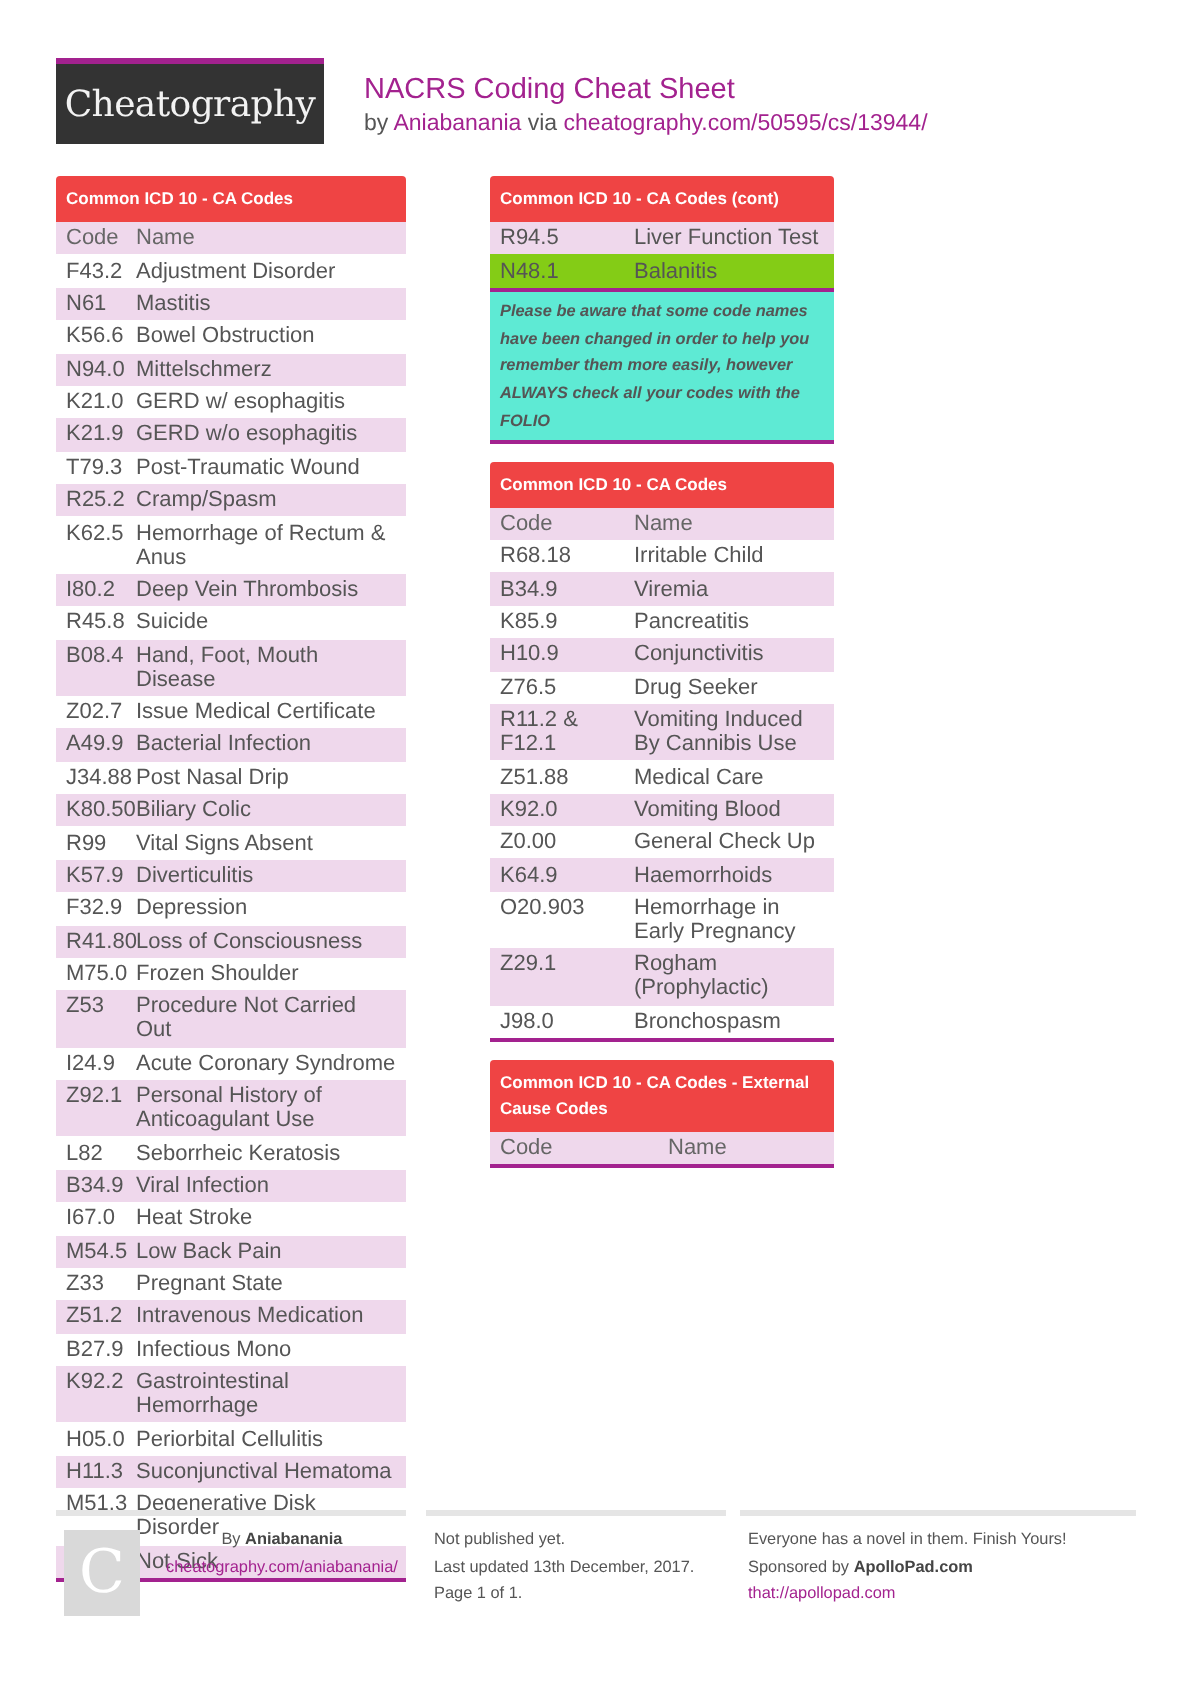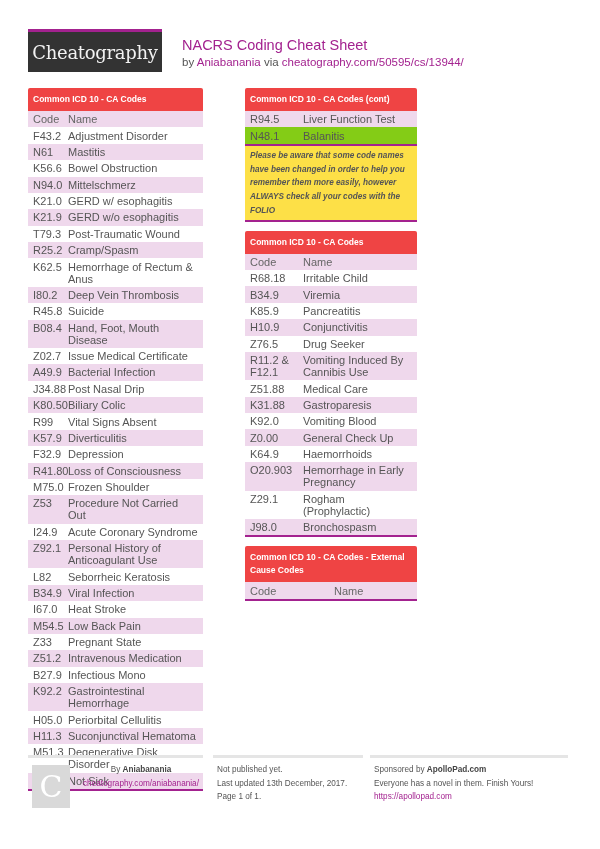--- a/index.html
+++ b/index.html
@@ -24,25 +24,25 @@
   .box { border-bottom: 2px solid #a3228f; margin-bottom: 9px; }
   .box-head {
     background: #ef4444; color: #fff; font-weight: bold; font-size: 8.5px;
     padding: 5px 5px; line-height: 13px; border-radius: 2px 2px 0 0;
   }
   .row { display: flex; font-size: 11px; color: #555; line-height: 12px; padding: 2.2px 5px; }
   .row:nth-child(odd) { background: #efd8ec; }
   .row:nth-child(even) { background: #ffffff; }
   .row.head { color: #666; }
   .c1 { width: 35px; flex: none; }
-  .col2 .c1 { width: 53px; }
+  .col2 .c1 { width: 67px; }
   .col2 .box.ext .c1 { width: 84px; }
   .c2 { flex: 1; }
   .note {
-    background: #fde047; font-style: italic; font-weight: bold; color: #555;
+    background: #5eead4; font-style: italic; font-weight: bold; color: #555;
     font-size: 8.2px; line-height: 13.8px; padding: 3px 5px 2px 5px;
     border-top: 2px solid #a3228f;
   }
 
   .footer { position: absolute; top: 755px; left: 28px; width: 540px; height: 60px; }
   .fcol { position: absolute; top: 0; border-top: 3px solid #e5e5e5; height: 55px; font-size: 8.2px; color: #555; line-height: 13.5px; }
   .f1 { left: 0; width: 175px; }
   .f2 { left: 185px; width: 150px; }
   .f3 { left: 342px; width: 198px; }
   .avatar {
@@ -269,24 +269,20 @@
         </div>
         <div class="row">
           <span class="c1">R11.2 &amp; F12.1</span>
           <span class="c2">Vomiting Induced By Cannibis Use</span>
         </div>
         <div class="row">
           <span class="c1">Z51.88</span>
           <span class="c2">Medical Care</span>
         </div>
         <div class="row">
-          <span class="c1">K31.88</span>
-          <span class="c2">Gastroparesis</span>
-        </div>
-        <div class="row">
           <span class="c1">K92.0</span>
           <span class="c2">Vomiting Blood</span>
         </div>
         <div class="row">
           <span class="c1">Z0.00</span>
           <span class="c2">General Check Up</span>
         </div>
         <div class="row">
           <span class="c1">K64.9</span>
           <span class="c2">Haemorrhoids</span>
@@ -326,18 +322,18 @@
   </div>
   <div class="fcol f2">
     <div class="txt">
       <div>Not published yet.</div>
       <div>Last updated 13th December, 2017.</div>
       <div>Page 1 of 1.</div>
     </div>
   </div>
   <div class="fcol f3">
     <div class="txt">
+      <div>Everyone has a novel in them. Finish Yours!</div>
       <div><span>Sponsored by</span> <b>ApolloPad.com</b></div>
-      <div>Everyone has a novel in them. Finish Yours!</div>
-      <div class="mag">https://apollopad.com</div>
+      <div class="mag">that://apollopad.com</div>
     </div>
   </div>
 </div>
 
 </body></html>

